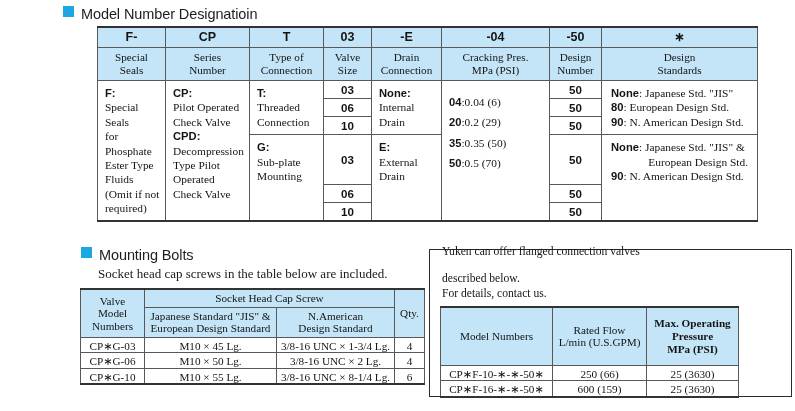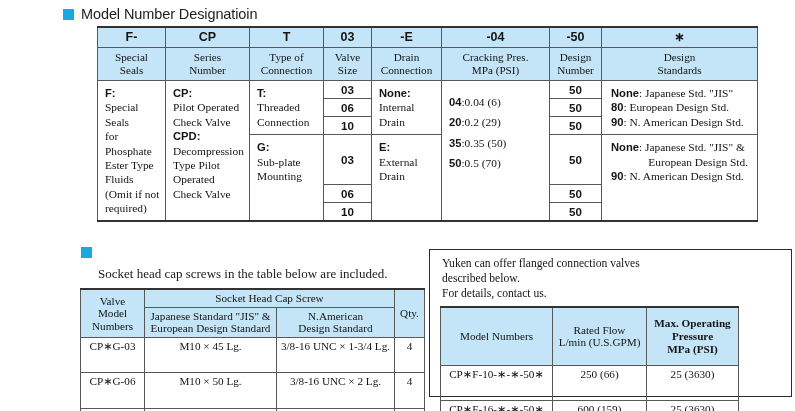--- a/index.html
+++ b/index.html
@@ -7,21 +7,21 @@
     width:795px;height:411px;
     background:#ffffff;
     font-family:"Liberation Serif", serif;
     color:#1a1a1a;
     overflow:hidden;
     position:relative;
   }
   .page{position:relative;width:795px;height:411px;}
 
   
-  .sec-head{position:absolute;display:flex;align-items:center;gap:7px;}
+  .sec-head{position:absolute;display:flex;align-items:flex-start;gap:7px;}
   .sq{width:11px;height:11px;background:#1ba7e0;display:block;}
   .sec-title{
     font-family:"Liberation Sans", sans-serif;
     font-size:14.5px;font-weight:400;color:#1d1d1d;
     letter-spacing:-0.1px;white-space:nowrap;
   }
   .sub-note{
     position:absolute;font-size:13px;white-space:nowrap;color:#1a1a1a;
   }
 
@@ -51,21 +51,21 @@
   
   .callout{
     position:absolute;border:1.6px solid #2b2b2b;background:#fff;
     box-sizing:border-box;
   }
   .callout-text{
     position:absolute;font-size:11.6px;line-height:1.33;color:#141414;
   }
   .mb-tbl td{font-size:11.2px;}
   .mb-tbl .hdr{padding:2px 3px;}
-  .val{padding:2px 2px 20px;}
+  .val{padding:2px 2px 0;}
 </style>
 </head>
 <body>
 
 <div class="page">
 
   <div class="sec-head" style="left:63px;top:6px;">
     <span class="sq"></span>
     <span class="sec-title">Model Number Designatioin</span>
   </div>
@@ -218,20 +218,21 @@
 
     <tr>
       <td class="sz thick-bot">10</td>
       <td class="num50 thick-bot">50</td>
     </tr>
   </tbody>
     </table>
 
   <div class="sec-head" style="left:81px;top:247px;">
     <span class="sq"></span>
+    <span class="sec-title">Mounting Bolts</span>
   </div>
   <div class="sub-note" style="left:98px;top:266px;">Socket head cap screws in the table below are included.</div>
 
   <table class="mb-tbl" style="left:80px;top:288px;width:344px;">
     <colgroup>
       <col style="width:64px">
         <col style="width:132px">
         <col style="width:118px">
         <col style="width:30px">
     </colgroup>
@@ -271,21 +272,21 @@
       <td class="val thick-bot">CP∗G-10</td>
       <td class="val thick-bot">M10 × 55 Lg.</td>
       <td class="val thick-bot">3/8-16 UNC × 8-1/4 Lg.</td>
       <td class="val thick-bot">6</td>
     </tr>
   </tbody>
     </table>
 
   <div class="callout" style="left:429px;top:249px;width:363px;height:148px;"></div>
 
-  <div class="callout-text" style="left:442px;top:256px;">Yuken can offer flanged connection valves</div>
+  <div class="callout-text" style="left:442px;top:244px;">Yuken can offer flanged connection valves</div>
   <div class="callout-text" style="left:442px;top:271px;">described below.</div>
   <div class="callout-text" style="left:442px;top:286px;">For details, contact us.</div>
 
   <table class="mb-tbl" style="left:440px;top:306px;width:298px;">
     <colgroup>
       <col style="width:112px">
         <col style="width:94px">
         <col style="width:92px">
     </colgroup>
     <tbody>

